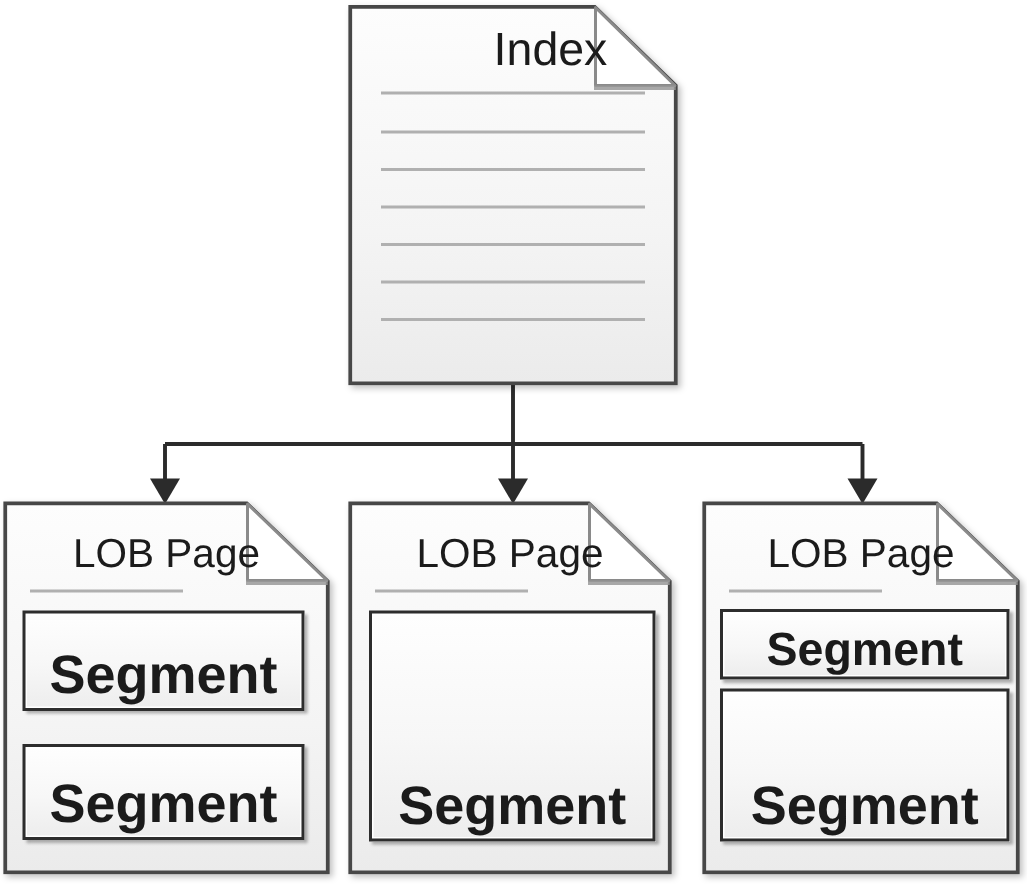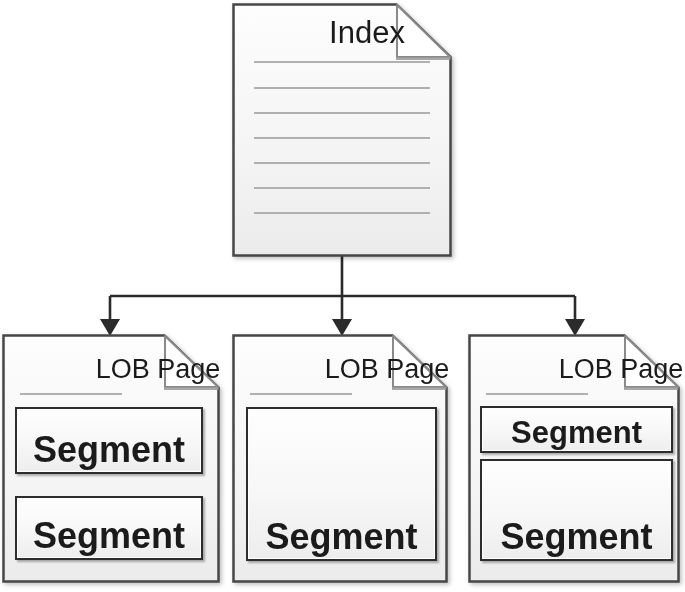--- a/index.html
+++ b/index.html
@@ -16,21 +16,21 @@
   .doc { position: absolute; z-index: 2; }
   .doc svg.bg { position: absolute; left: 0; top: 0; filter: drop-shadow(2px 2px 2px rgba(0,0,0,0.25)); }
   .iam-text {
     position: absolute; left: 0; top: 12px; width: 100%;
     text-align: center; font-size: 31px; line-height: 35px;
     font-weight: 400; z-index: 3; margin-left: 25px;
   }
   .lob-title {
     position: absolute; left: 0; top: 20px; width: 100%;
     text-align: center; font-size: 27px; line-height: 30px;
-    font-weight: 400; z-index: 3; margin-left: 47px;
+    font-weight: 400; z-index: 3;
   }
   .segment-box {
     position: absolute; z-index: 3;
     border: 2px solid #2d2d2d;
     background: linear-gradient(180deg, #fefefe 0%, #f7f7f7 55%, #ededed 100%);
     box-shadow: 2px 2px 2px rgba(0,0,0,0.3), inset 0 0 0 1px #ffffff;
     display: flex; align-items: flex-end; justify-content: center;
     box-sizing: border-box;
     font-weight: bold;
   }

